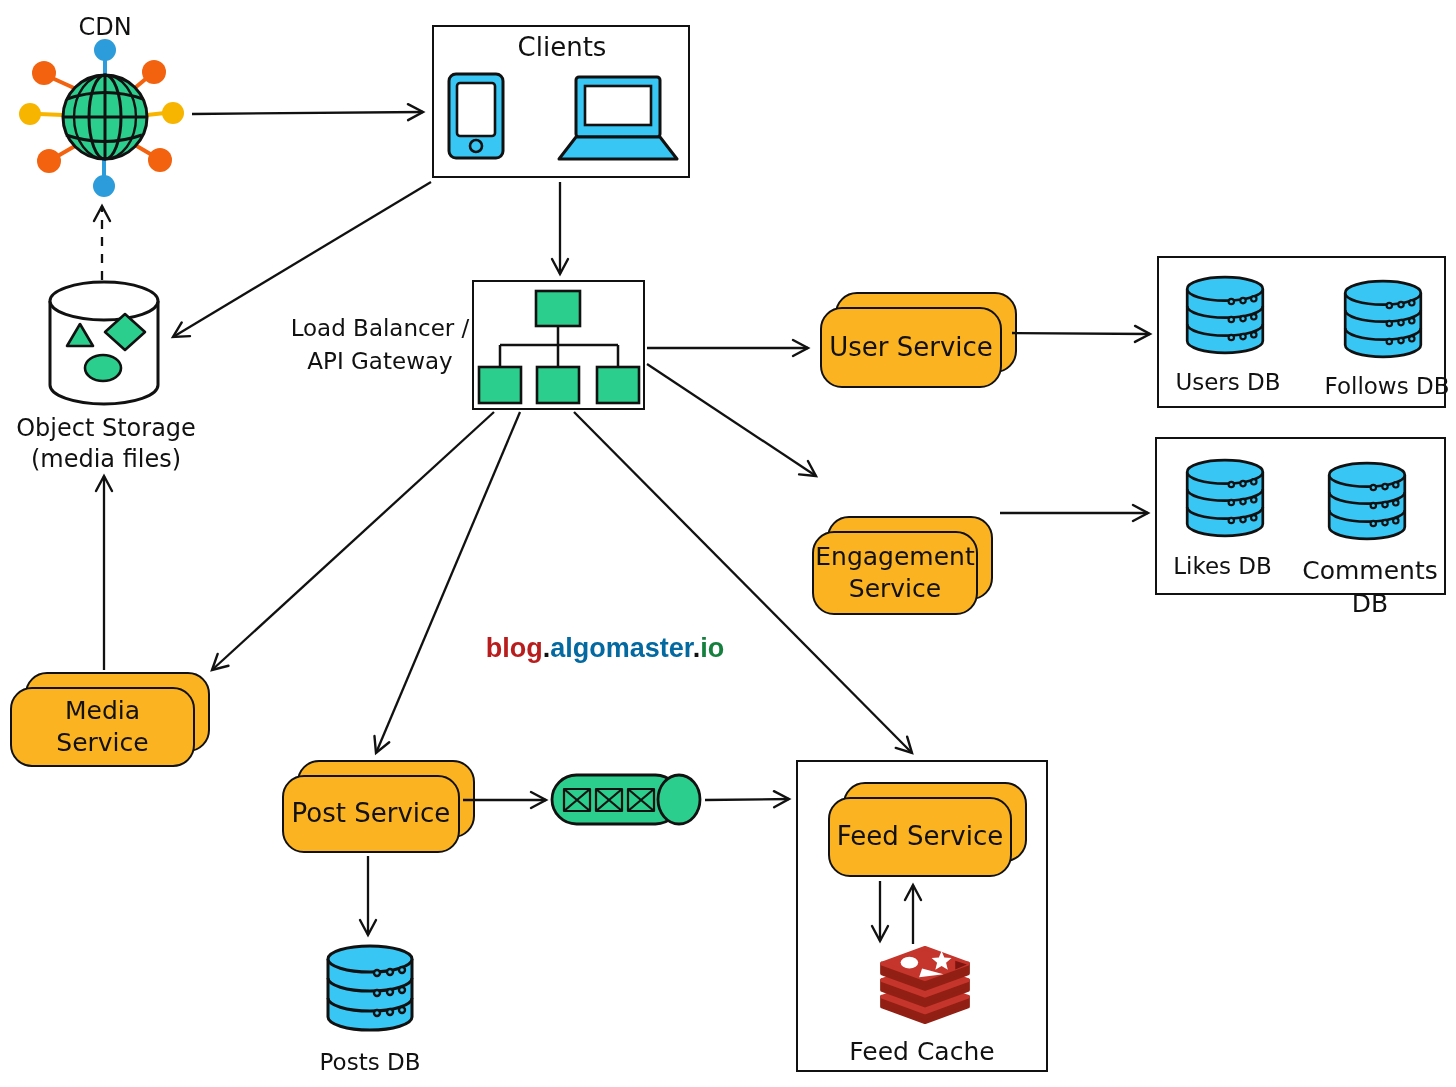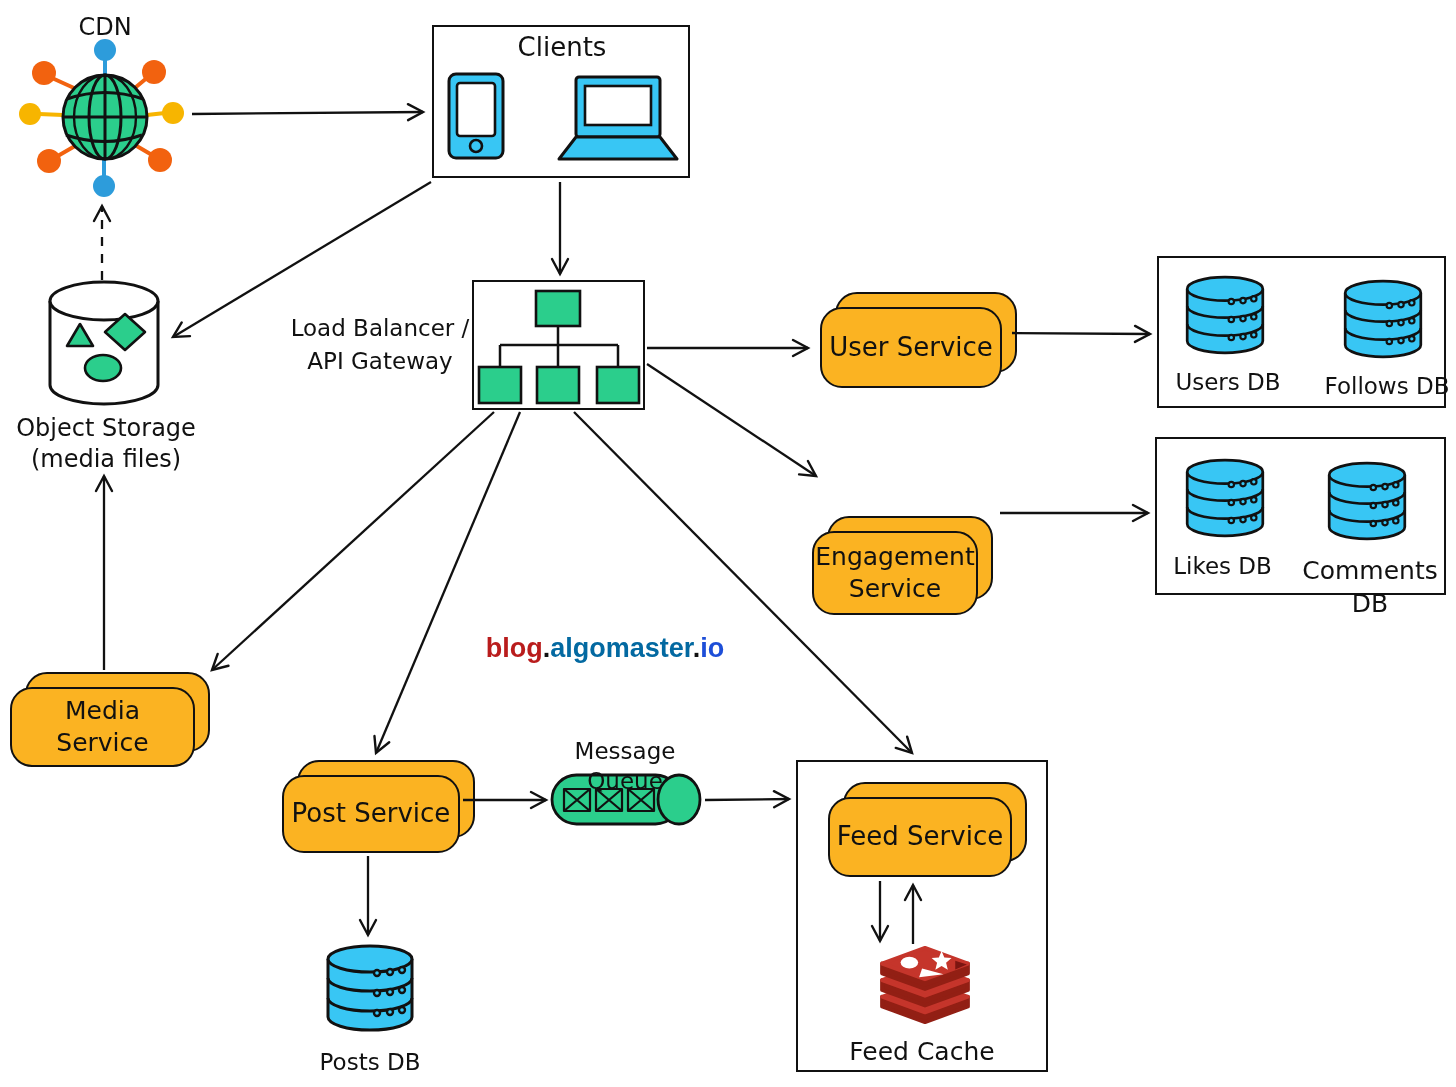--- a/index.html
+++ b/index.html
@@ -147,21 +147,20 @@
       <path d="M5,18 L5,28 L49,44 L93,28 L93,18 L49,34 Z" fill="#921F14" stroke="#921F14" stroke-width="4"></path>
       <polygon points="49,2 93,18 49,34 5,18" fill="#C5352B" stroke="#C5352B" stroke-width="4"></polygon>
     </g>
     <polygon points="66,5 68.8,11.8 76.2,12.4 70.6,17.2 72.4,24.4 66,20.4 59.6,24.4 61.4,17.2 55.8,12.4 63.2,11.8" fill="#fff"></polygon>
     <ellipse cx="33" cy="17" rx="9" ry="6" fill="#fff"></ellipse>
     <polygon points="46,23 68,29 43,32" fill="#fff"></polygon>
     <polygon points="80,15 92,19 80,24" fill="#7C1510"></polygon>
   </svg>
   <div class="node-label" style="left:827px;top:1028px;width:190px;font-size:25px;margin-top:8px;">Feed Cache</div>
 
-  <div class="node-label" style="left:540px;top:737px;width:170px;font-size:23px;">Message Queue</div>
   <svg class="icon" style="left:550px;top:772px;" width="155" height="56" viewBox="0 0 155 56">
     <rect x="2" y="3" width="128" height="49" rx="24.5" fill="#2BCE8C" stroke="#111" stroke-width="2.8"></rect>
     <ellipse cx="129" cy="27.5" rx="21" ry="24.5" fill="#2BCE8C" stroke="#111" stroke-width="2.8"></ellipse>
     <g fill="#2BCE8C" stroke="#111" stroke-width="2.2" stroke-linejoin="round">
       <rect x="14" y="17" width="26" height="22"></rect>
       <path d="M14,17 L27,28 L40,17 M14,39 L27,28 L40,39" fill="none"></path>
       <rect x="46" y="17" width="26" height="22"></rect>
       <path d="M46,17 L59,28 L72,17 M46,39 L59,28 L72,39" fill="none"></path>
       <rect x="78" y="17" width="26" height="22"></rect>
       <path d="M78,17 L91,28 L104,17 M78,39 L91,28 L104,39" fill="none"></path>
@@ -187,21 +186,21 @@
       <use href="#dbicon"></use>
     </svg>
   <div class="node-label" style="left:1290px;top:555px;width:160px;font-size:25px;">Comments DB</div>
 
   <svg class="icon" style="left:320px;top:938px;" width="100" height="100" viewBox="0 0 100 92">
       <use href="#dbicon"></use>
     </svg>
   <div class="node-label" style="left:318px;top:1048px;width:104px;font-size:23px;">Posts DB</div>
 
   <div id="brand">
-    <span style="color:#b91c1c;">blog</span><span style="color:#111;">.</span><span style="color:#0369a1;">algomaster</span><span style="color:#111;">.</span><span style="color:#1d4ed8;">io</span>
+    <span style="color:#b91c1c;">blog</span><span style="color:#111;">.</span><span style="color:#0369a1;">algomaster</span><span style="color:#111;">.</span><span style="color:#15803d;">io</span>
   </div>
 
   <svg id="wires" width="1456" height="1087" viewBox="0 0 1456 1087">
     <defs>
       <marker id="ah" markerWidth="24" markerHeight="22" refX="17" refY="10" orient="auto" markerUnits="userSpaceOnUse">
         <path d="M2,2 L17,10 L2,18" fill="none" stroke="#111" stroke-width="2.4" stroke-linecap="round"></path>
       </marker>
     </defs>
     <g fill="none" stroke="#111" stroke-width="2.3">
       <path d="M192,114 L423,112" marker-end="url(#ah)"></path>

